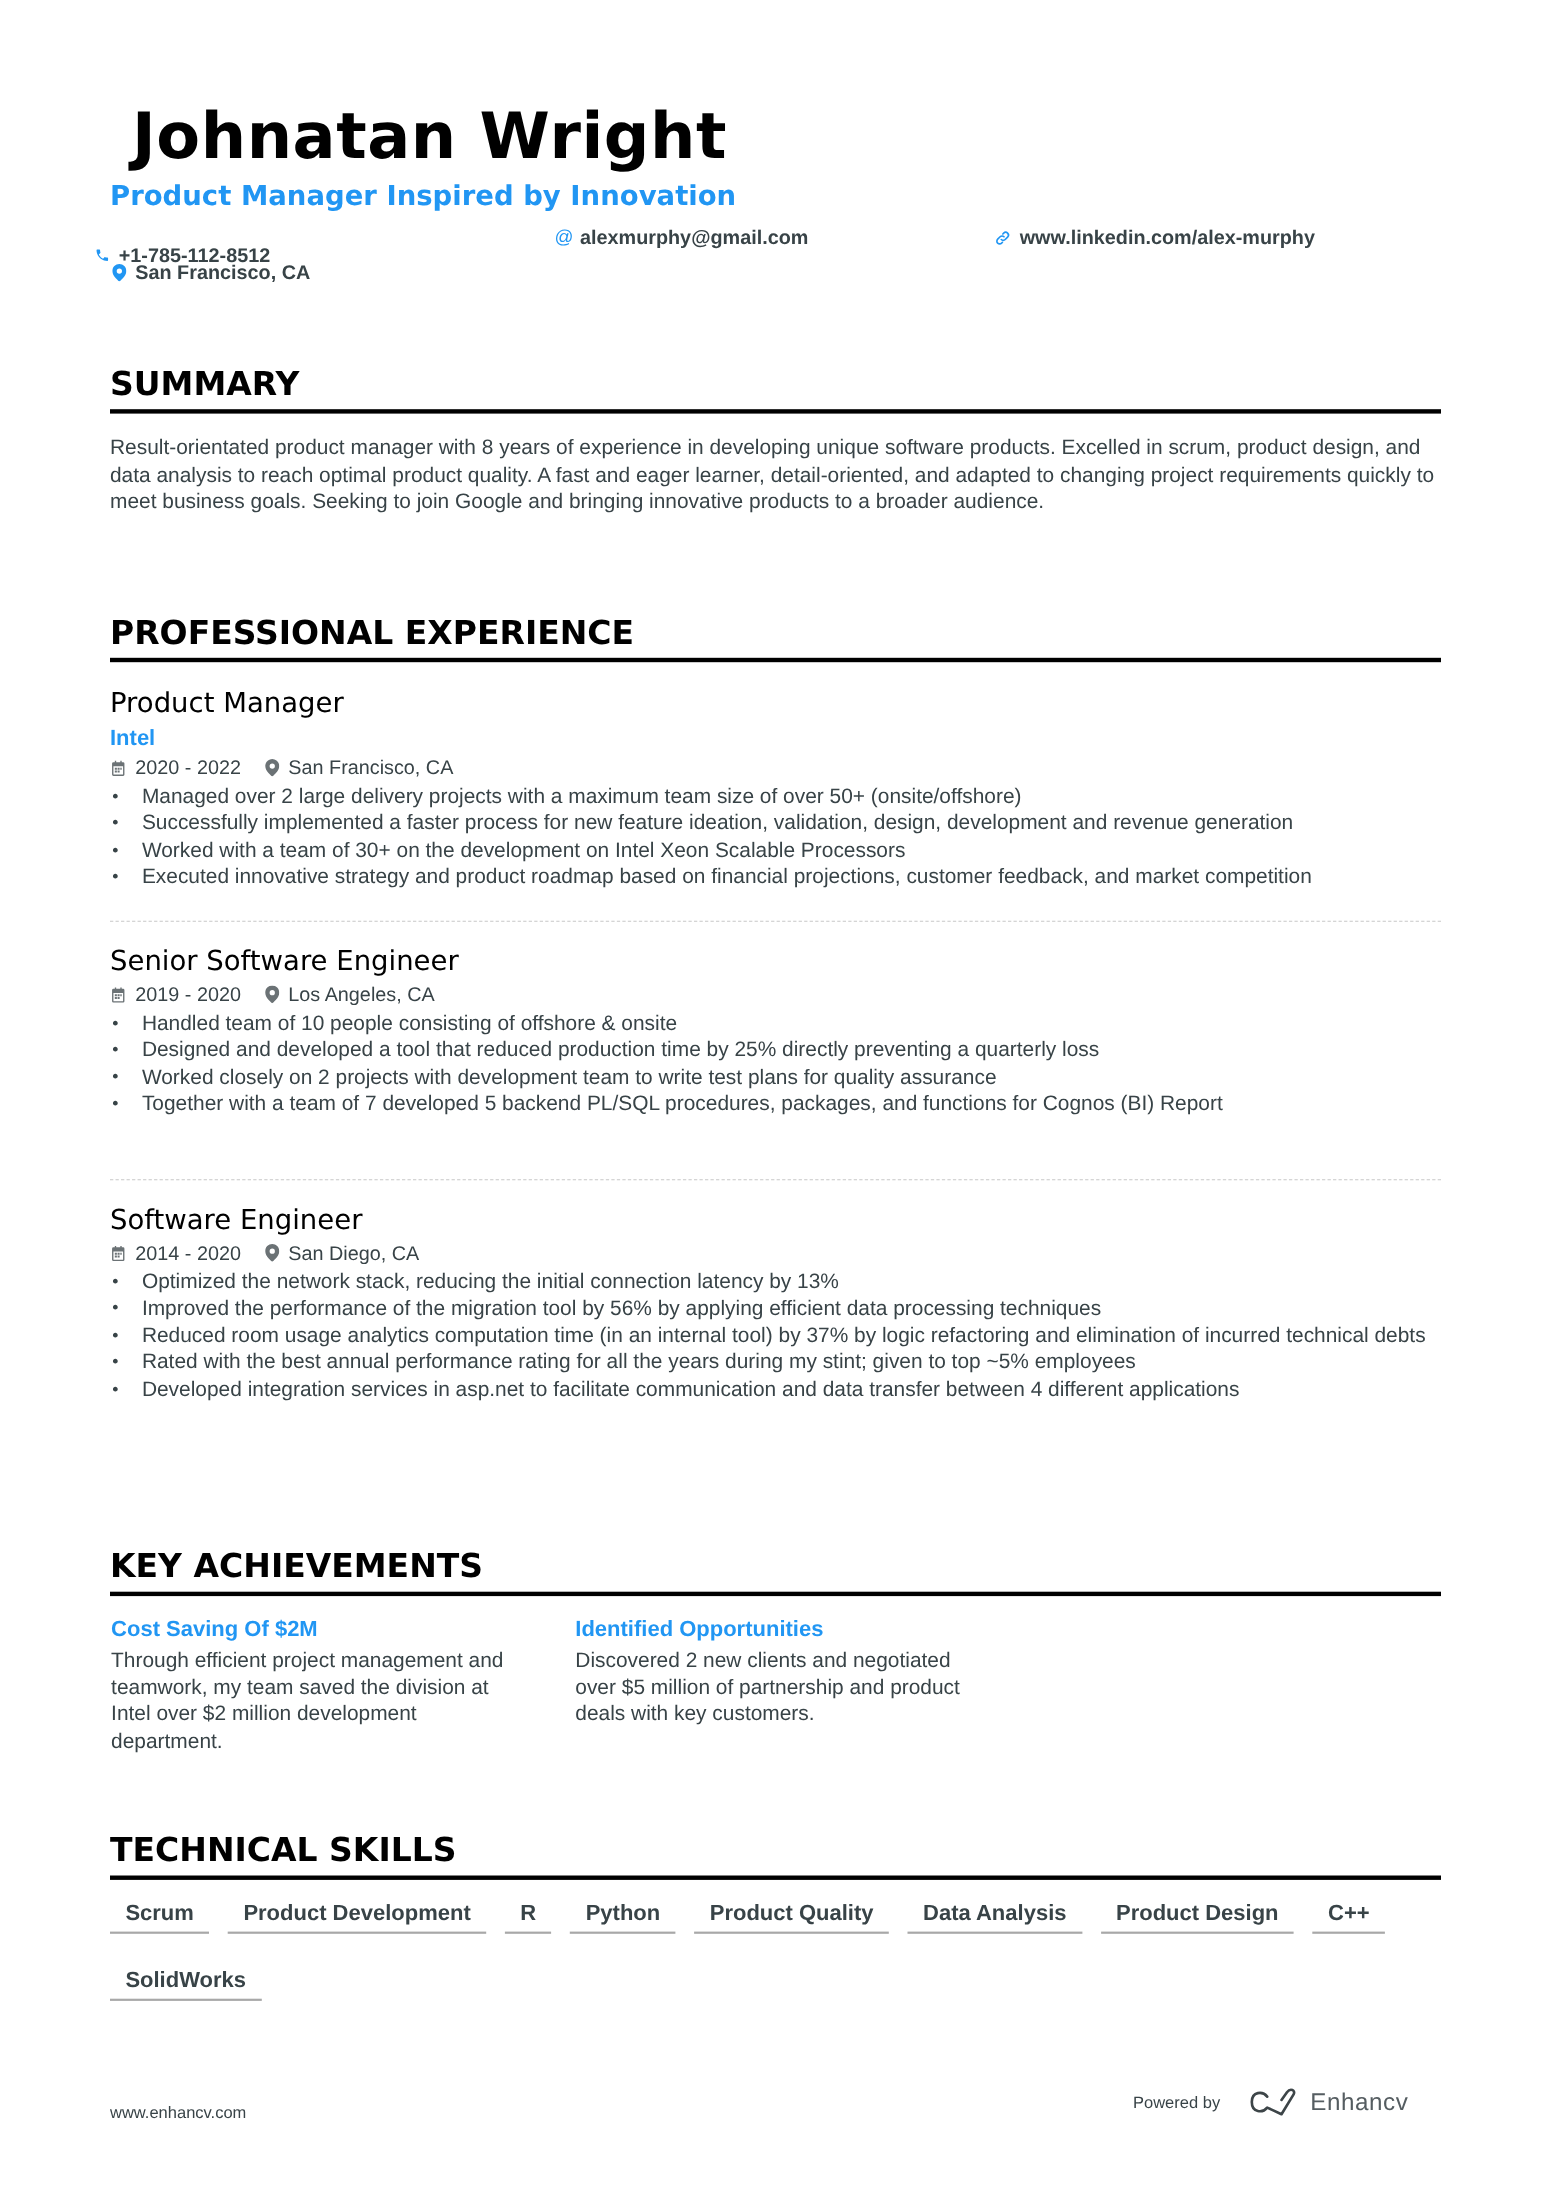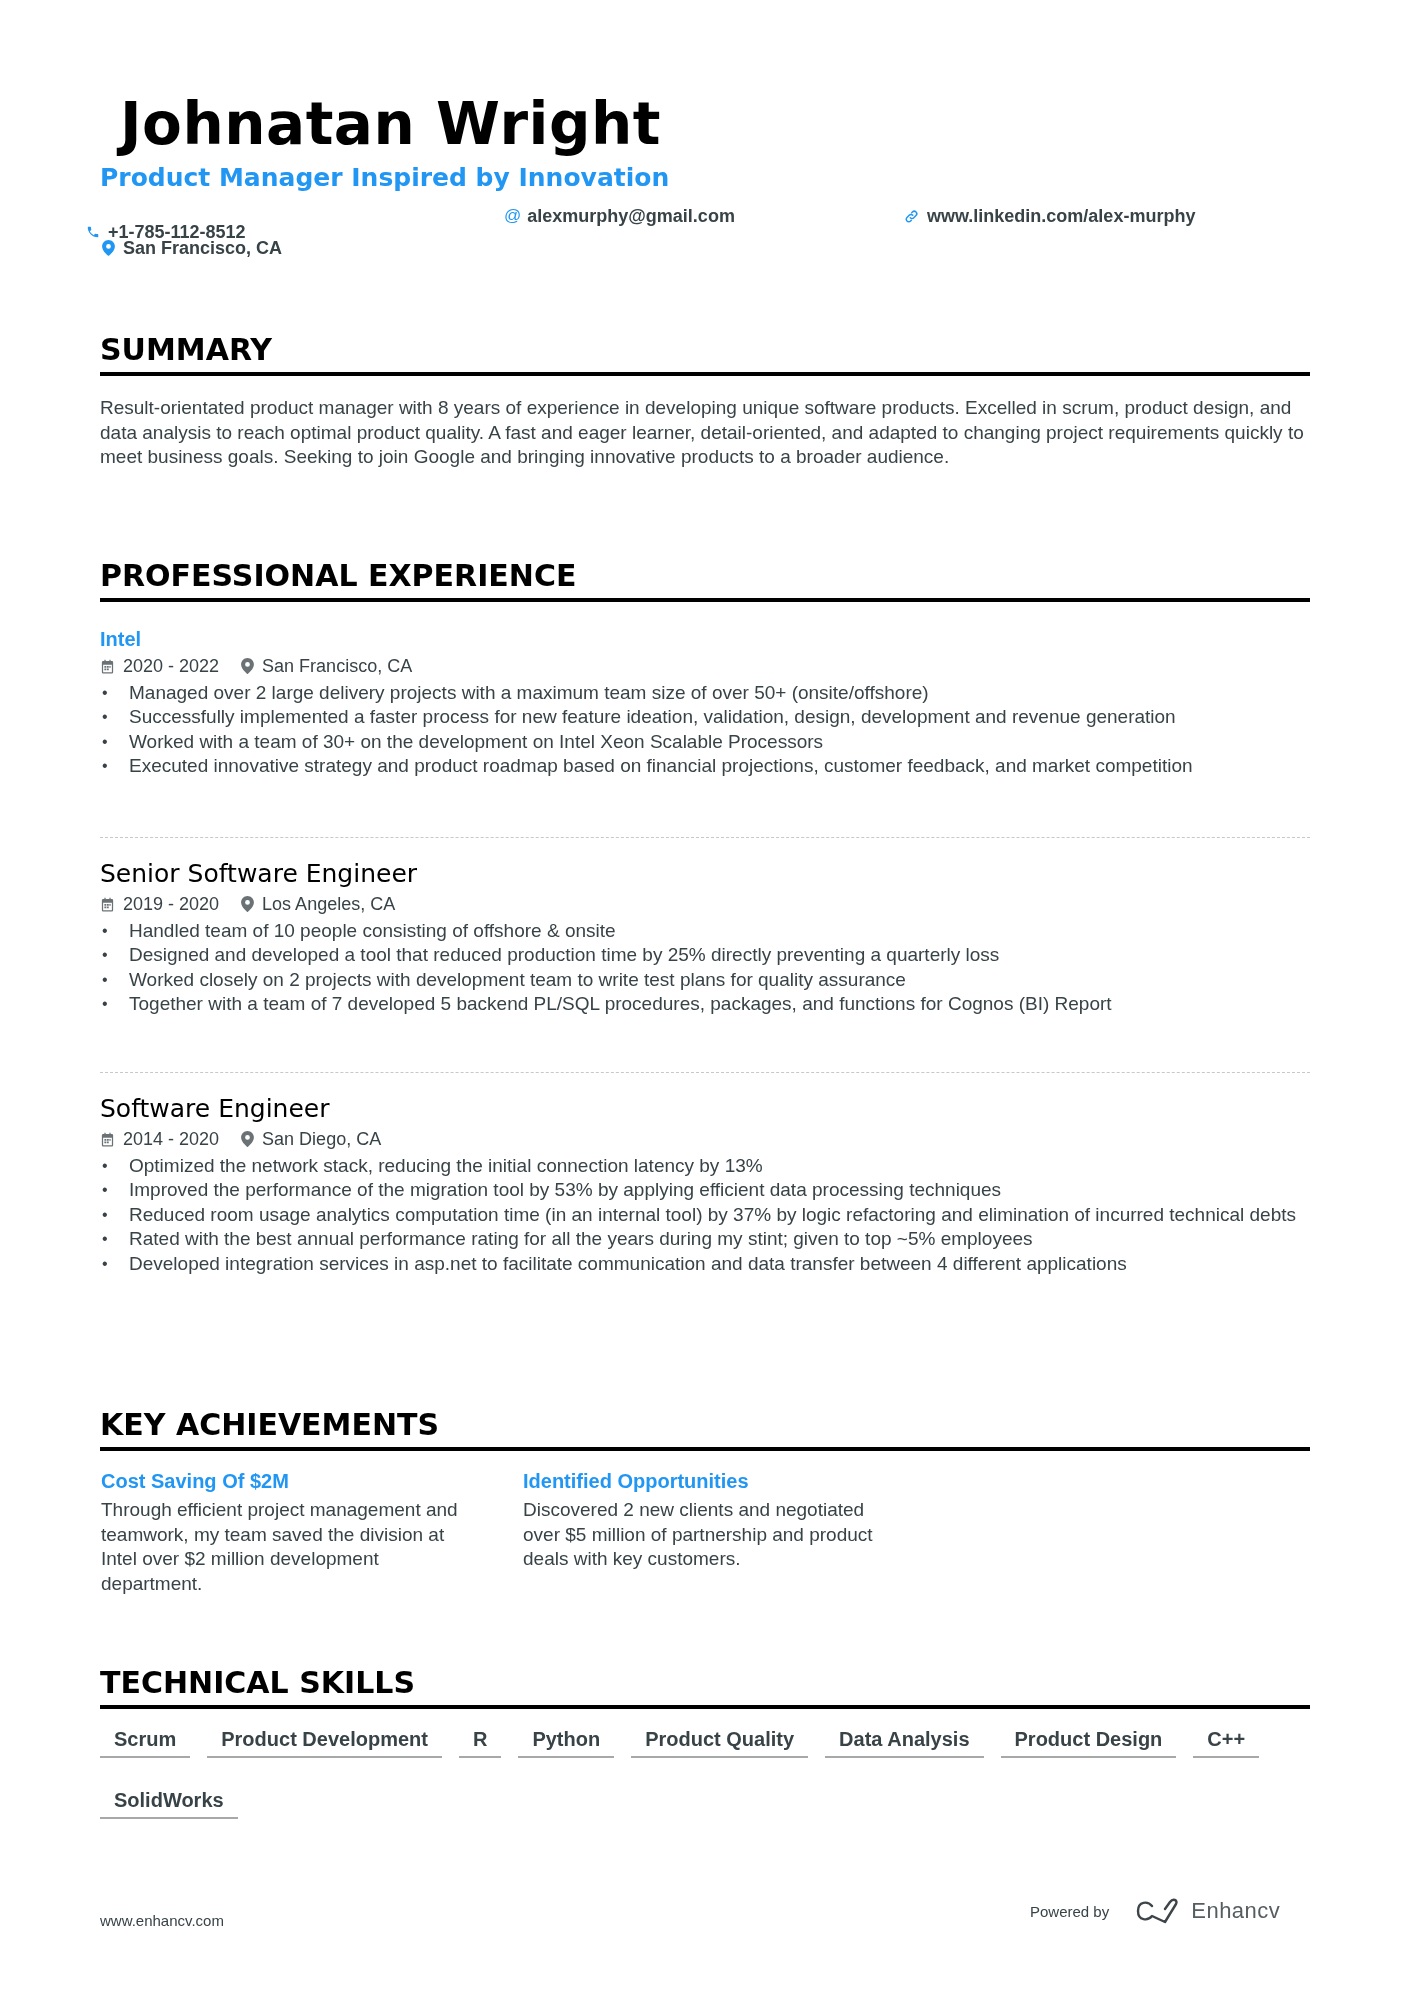--- a/index.html
+++ b/index.html
@@ -66,20 +66,21 @@
     </svg>
   <span>San Francisco, CA</span>
 </div>
 
 <div class="abs sec-h" style="top:331px;">SUMMARY</div>
 <div class="abs summary">Result-orientated product manager with 8 years of experience in developing unique software products. Excelled in scrum, product design, and data analysis to reach optimal product quality. A fast and eager learner, detail-oriented, and adapted to changing project requirements quickly to meet business goals. Seeking to join Google and bringing innovative products to a broader audience.</div>
 
 <div class="abs sec-h" style="top:557px;">PROFESSIONAL EXPERIENCE</div>
 
 <div class="abs job" style="top:623px;">
+  <div class="job-title">Product Manager</div>
   <div class="company">Intel</div>
   <div class="meta">
     <span class="item">
       <svg width="15" height="15" viewBox="0 0 24 24">
           <path fill="#6b7275" d="M5 3h2V1h2v2h6V1h2v2h2a2 2 0 0 1 2 2v16a2 2 0 0 1-2 2H5a2 2 0 0 1-2-2V5a2 2 0 0 1 2-2zm0 6v12h14V9H5zm2 2h3v3H7zm4 0h3v3h-3zm4 0h2v3h-2zm-8 4h3v3H7zm4 0h3v3h-3z"></path>
         </svg>
       <span>2020 - 2022</span>
     </span>
     <span class="item">
       <svg width="13" height="16" viewBox="0 0 24 30">
@@ -133,21 +134,21 @@
     </span>
     <span class="item">
       <svg width="13" height="16" viewBox="0 0 24 30">
           <path fill="#6b7275" d="M12 0C5.4 0 0 5.4 0 12c0 9 12 18 12 18s12-9 12-18C24 5.4 18.6 0 12 0zm0 16.5a4.5 4.5 0 1 1 0-9 4.5 4.5 0 0 1 0 9z"></path>
         </svg>
       <span>San Diego, CA</span>
     </span>
   </div>
   <ul class="bullets">
     <li>Optimized the network stack, reducing the initial connection latency by 13%</li>
-    <li>Improved the performance of the migration tool by 53% by applying efficient data processing techniques</li>
+    <li>Improved the performance of the migration tool by 56% by applying efficient data processing techniques</li>
     <li>Reduced room usage analytics computation time (in an internal tool) by 37% by logic refactoring and elimination of incurred technical debts</li>
     <li>Rated with the best annual performance rating for all the years during my stint; given to top ~5% employees</li>
     <li>Developed integration services in asp.net to facilitate communication and data transfer between 4 different applications</li>
   </ul>
 </div>
 
 <div class="abs sec-h" style="top:1406px;">KEY ACHIEVEMENTS</div>
 <div class="abs ach" style="left:101px; top:1467px;">
   <div class="ach-title">Cost Saving Of $2M</div>
   <div class="ach-desc">Through efficient project management and teamwork, my team saved the division at Intel over $2 million development department.</div>

